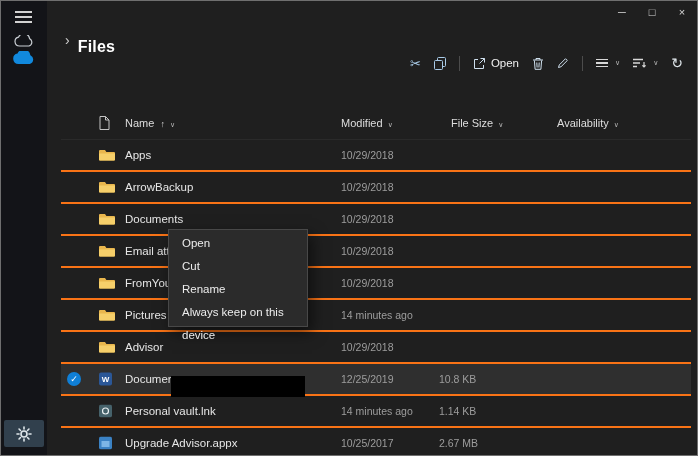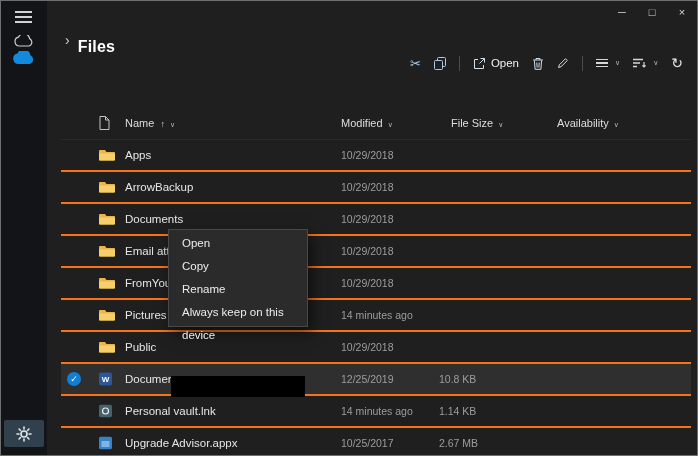--- a/index.html
+++ b/index.html
@@ -253,21 +253,21 @@
         <span class="cell c-name">Pictures</span>
         <span class="cell c-mod">14 minutes ago</span>
         <span class="cell c-size"></span>
       </div>
 
       <div class="row">
         <span class="cell c-icon"><svg width="16" height="13" viewBox="0 0 16 13">
               <path d="M1 1.5 h5 l1.4 2 h7.6 a1 1 0 0 1 1 1 V11 a1 1 0 0 1 -1 1 H1 a1 1 0 0 1 -1-1 V2.5 a1 1 0 0 1 1-1z" fill="#e9b64d"></path>
               <path d="M0 5 h16 v6 a1 1 0 0 1 -1 1 H1 a1 1 0 0 1 -1-1z" fill="#f6cf6a"></path>
             </svg></span>
-        <span class="cell c-name">Public</span>
+        <span class="cell c-name">Advisor</span>
         <span class="cell c-mod">10/29/2018</span>
         <span class="cell c-size"></span>
       </div>
 
       <div class="row selected">
         <span class="cell c-check">
           <span class="check-circle">✓</span>
         </span>
         <span class="cell c-icon">
           <span class="fi word">W</span>
@@ -298,20 +298,20 @@
         </span>
         <span class="cell c-name">Upgrade Advisor.appx</span>
         <span class="cell c-mod">10/25/2017</span>
         <span class="cell c-size">2.67 MB</span>
       </div>
 
     </div>
 
     <div class="ctx">
       <div class="ctx-item">Open</div>
-      <div class="ctx-item">Copy</div>
+      <div class="ctx-item">Cut</div>
       <div class="ctx-item">Rename</div>
       <div class="ctx-item">Always keep on this device</div>
     </div>
     <div class="black-box"></div>
 
   </div>
 </div>
 
 </body></html>

